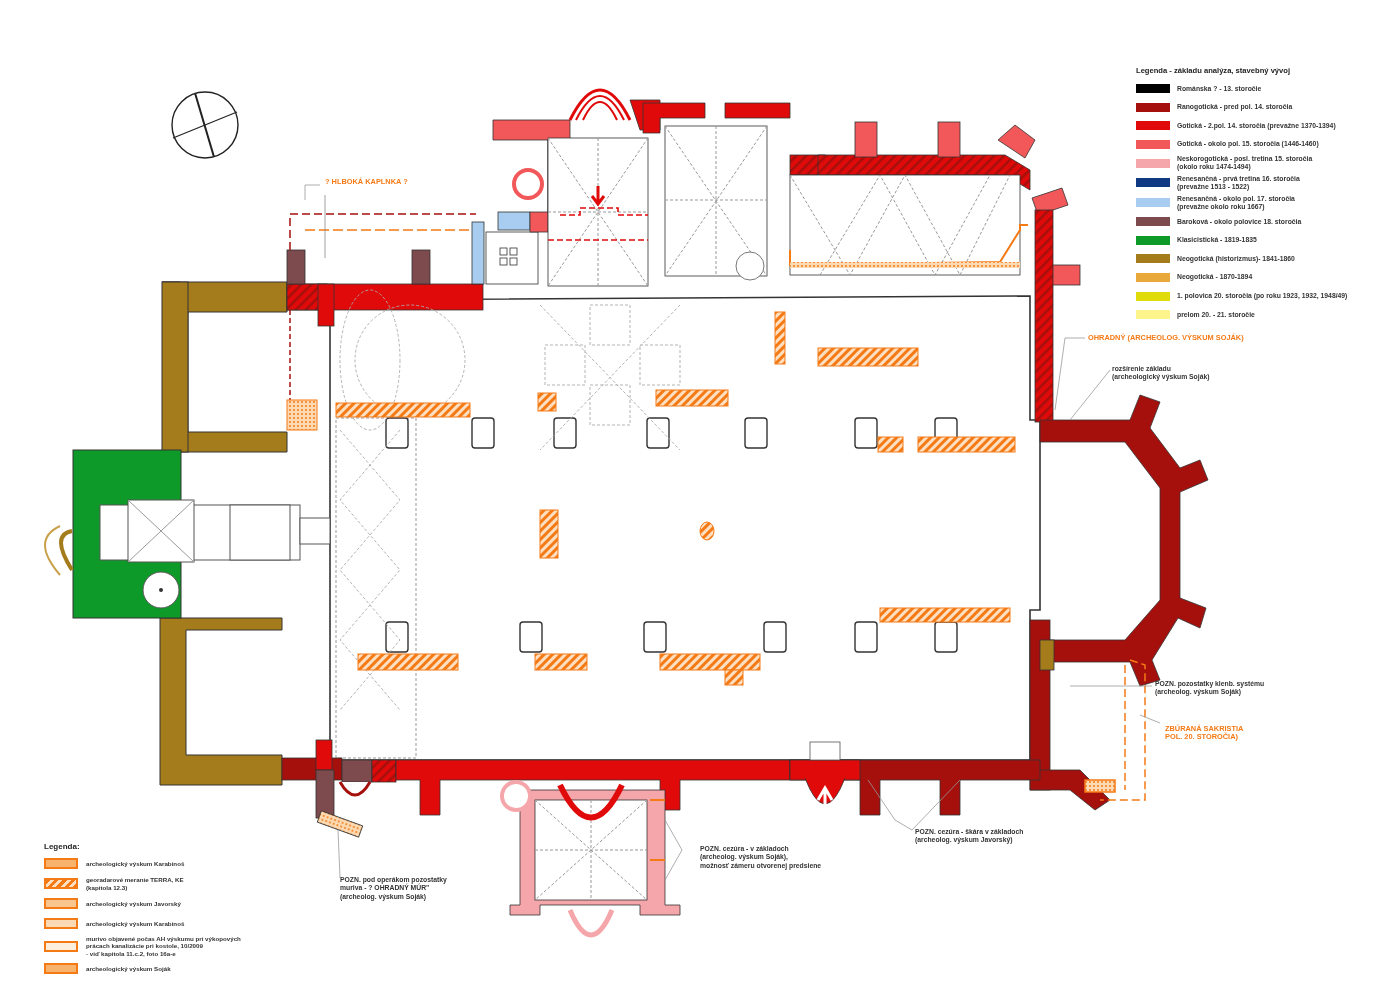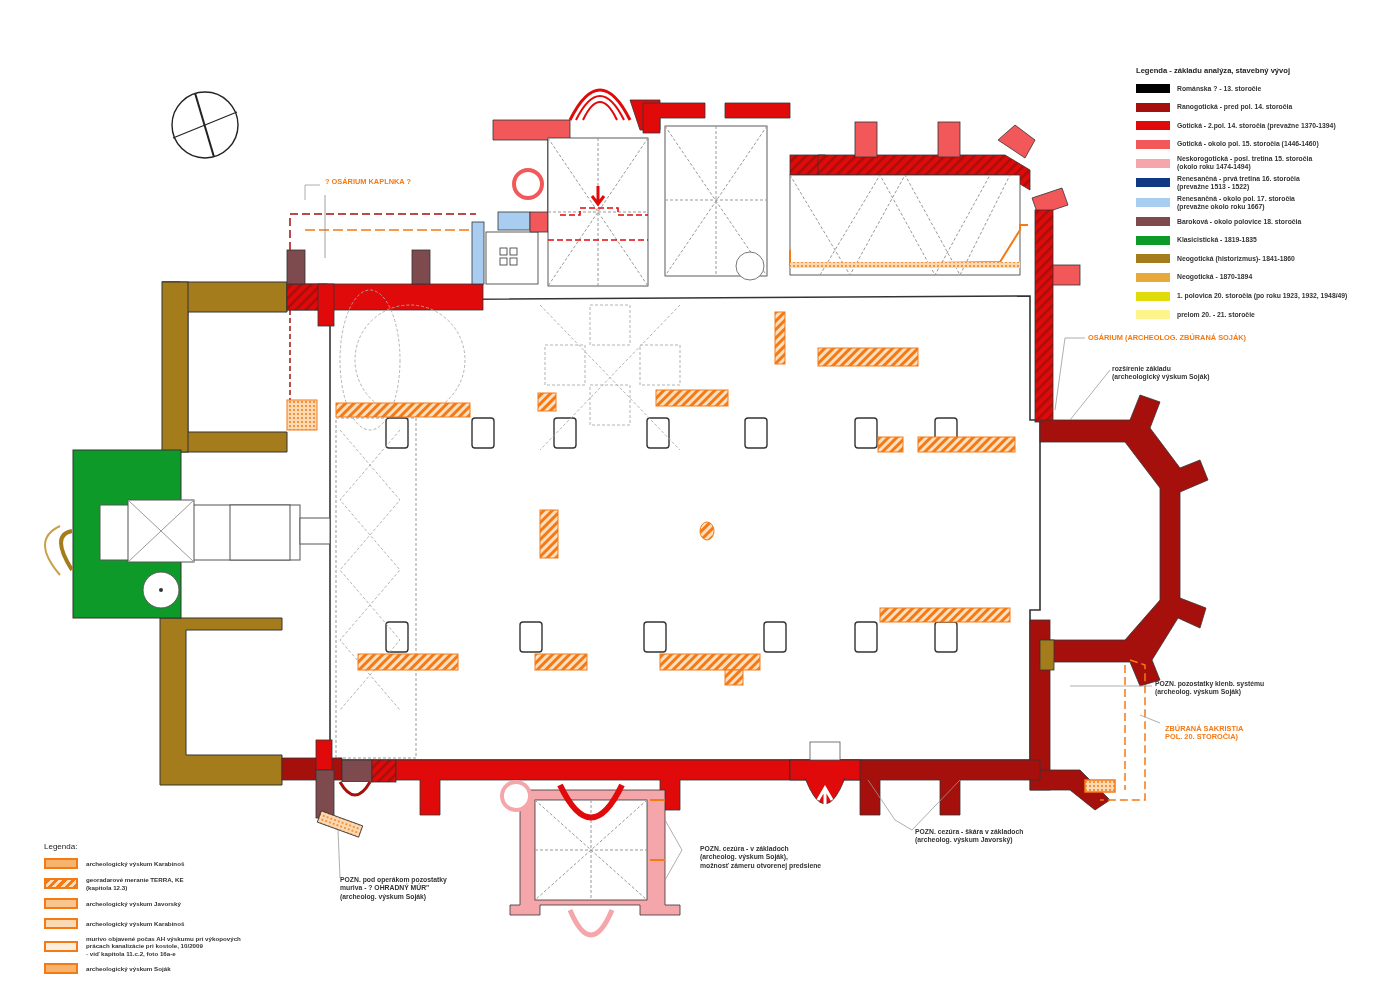--- a/index.html
+++ b/index.html
@@ -4,21 +4,21 @@
 <style>
   html, body { margin:0; padding:0; background:#ffffff; }
   body { width:1400px; height:1004px; position:relative; overflow:hidden; font-family:"Liberation Sans", sans-serif; }
   #plan { position:absolute; left:0; top:0; width:1400px; height:1004px; }
   .legend-top { position:absolute; left:1136px; top:66px; width:250px; }
   .legend-top .lt-title { font-size:7.6px; font-weight:bold; color:#222; margin-bottom:6px; }
   .lt-row { display:flex; align-items:center; min-height:15px; margin-bottom:3.6px; }
   .lt-swatch { width:34px; height:9px; flex:0 0 34px; margin-right:7px; }
   .lt-label { font-size:6.8px; font-weight:bold; color:#333; line-height:8px; }
   .legend-bot { position:absolute; left:44px; top:842px; width:230px; }
-  .lb-title { font-size:8px; font-weight:normal; color:#222; margin-bottom:4px; }
+  .lb-title { font-size:8px; font-weight:bold; color:#222; margin-bottom:4px; }
   .lb-row { display:flex; align-items:center; min-height:17px; margin-bottom:3px; }
   .lb-swatch { width:34px; height:11px; flex:0 0 34px; margin-right:8px; border:2px solid #f47a16; box-sizing:border-box; }
   .lb-label { font-size:6.2px; font-weight:bold; color:#333; line-height:7.4px; }
   .note { position:absolute; font-size:6.8px; font-weight:bold; color:#333; line-height:8.4px; white-space:pre; }
   .note.orange { color:#f47a16; font-size:7.4px; }
 </style>
 </head>
 <body>
 
 <svg id="plan" viewBox="0 0 1400 1004" xmlns="http://www.w3.org/2000/svg">
@@ -321,22 +321,22 @@
 prácach kanalizácie pri kostole, 10/2009
 - viď kapitola 11.c.2, foto 16a-e</span>
       </div>
       <div class="lb-row">
         <span class="lb-swatch" style="background: rgb(247, 178, 107);"></span>
         <span class="lb-label" style="white-space: pre;">archeologický výskum Soják</span>
       </div>
     </div>
 </div>
 
-<div class="note orange" style="left:325px; top:178px;">? OSÁRIUM KAPLNKA ?</div>
-<div class="note orange" style="left:1088px; top:334px;">OSÁRIUM (ARCHEOLOG. ZBÚRANÁ SOJÁK)</div>
+<div class="note orange" style="left:325px; top:178px;">? HLBOKÁ KAPLNKA ?</div>
+<div class="note orange" style="left:1088px; top:334px;">OHRADNÝ (ARCHEOLOG. VÝSKUM SOJÁK)</div>
 <div class="note" style="left:1112px; top:365px;">rozšírenie základu
 (archeologický výskum Soják)</div>
 <div class="note" style="left:1155px; top:680px;">POZN. pozostatky klenb. systému
 (archeolog. výskum Soják)</div>
 <div class="note orange" style="left:1165px; top:725px;">ZBÚRANÁ SAKRISTIA
 POL. 20. STOROČIA)</div>
 <div class="note" style="left:915px; top:828px;">POZN. cezúra - škára v základoch
 (archeolog. výskum Javorský)</div>
 <div class="note" style="left:700px; top:845px;">POZN. cezúra - v základoch
 (archeolog. výskum Soják),

